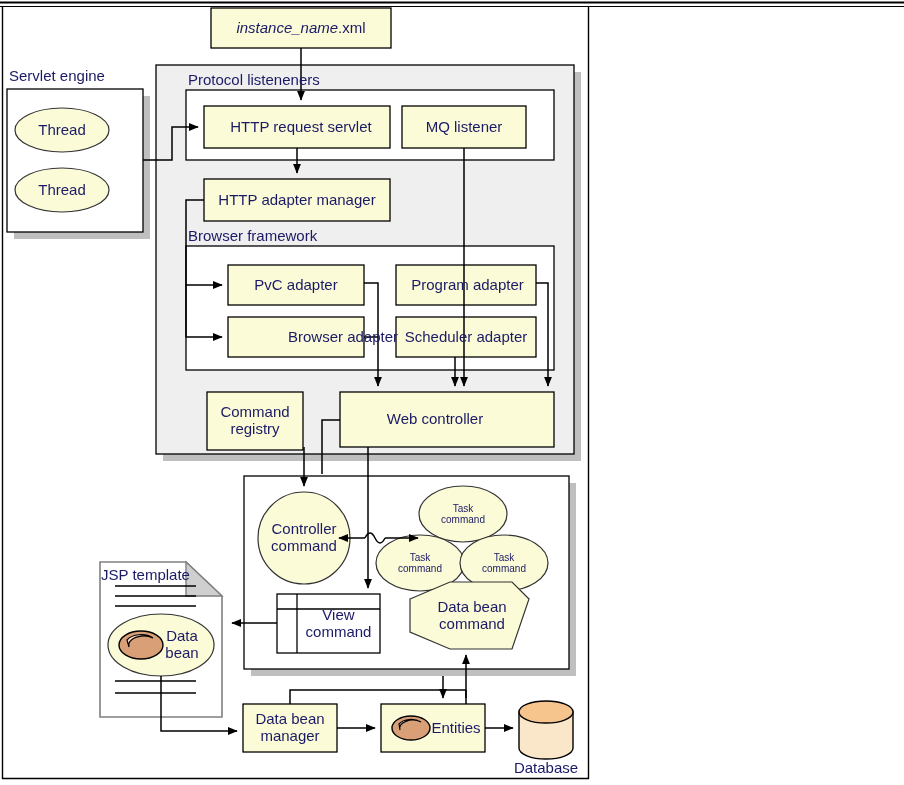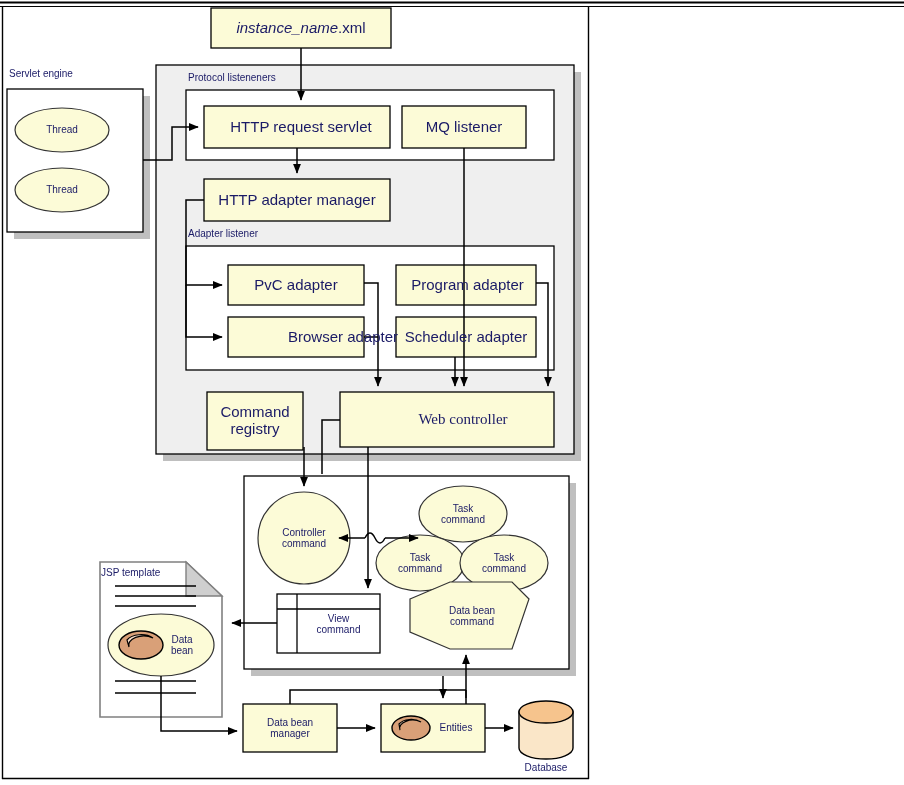--- a/index.html
+++ b/index.html
@@ -26,21 +26,21 @@
     justify-content:center;
     text-align:center;
     line-height:1.12;
     color:#1a1a66;
     pointer-events:none;
     white-space:pre-line;
   }
   .lbl.free{display:block;text-align:left;}
 
   .f15{font-size:15px;}
-  .f14{font-size:10px;}
+  .f14{font-size:15px;}
   .f13{font-size:10px;}
 
   .ital{font-style:italic;}
 </style>
 </head>
 <body>
 
 <div id="stage">
 
   <svg id="svgroot" viewBox="0 0 904 785">
@@ -228,30 +228,30 @@
   <div class="lbl f14" style="left:15px;top:118px;width:94px;height:24px;">Thread</div>
   <div class="lbl f14" style="left:15px;top:178px;width:94px;height:24px;">Thread</div>
 
   <div class="lbl f14 free" style="left:188px;top:72px;">Protocol listeneners</div>
 
   <div class="lbl f15" style="left:204px;top:106px;width:194px;height:42px;">HTTP request servlet</div>
   <div class="lbl f15" style="left:402px;top:106px;width:124px;height:42px;">MQ listener</div>
 
   <div class="lbl f15" style="left:204px;top:179px;width:186px;height:42px;border-radius:9px;">HTTP adapter manager</div>
 
-  <div class="lbl f14 free" style="left:188px;top:228px;">Adapter listener</div>
+  <div class="lbl f14 free" style="left:188px;top:228px;">Browser framework</div>
 
   <div class="lbl f15" style="left:228px;top:265px;width:136px;height:40px;">PvC adapter</div>
   <div class="lbl f15" style="left:396px;top:265px;width:143px;height:40px;">Program adapter</div>
   <div class="lbl f15" style="left:228px;top:317px;width:136px;height:40px;padding-left:47px;">Browser adapter</div>
   <div class="lbl f15" style="left:396px;top:317px;width:140px;height:40px;">Scheduler adapter</div>
 
   <div class="lbl f15" style="left:207px;top:392px;width:96px;height:58px;">Command
 registry</div>
-  <div class="lbl f15" style="left:356px;top:392px;width:214px;height:55px;font-family:Liberation Serif, serif;">Web controller</div>
+  <div class="lbl f15" style="left:328px;top:392px;width:214px;height:55px;">Web controller</div>
 
   <div class="lbl f14" style="left:258px;top:516px;width:92px;height:44px;text-align:center;">Controller
 command</div>
 
   <div class="lbl f13" style="left:419px;top:492px;width:88px;height:44px;">Task
 command</div>
   <div class="lbl f13" style="left:376px;top:541px;width:88px;height:44px;">Task
 command</div>
   <div class="lbl f13" style="left:460px;top:541px;width:88px;height:44px;">Task
 command</div>

